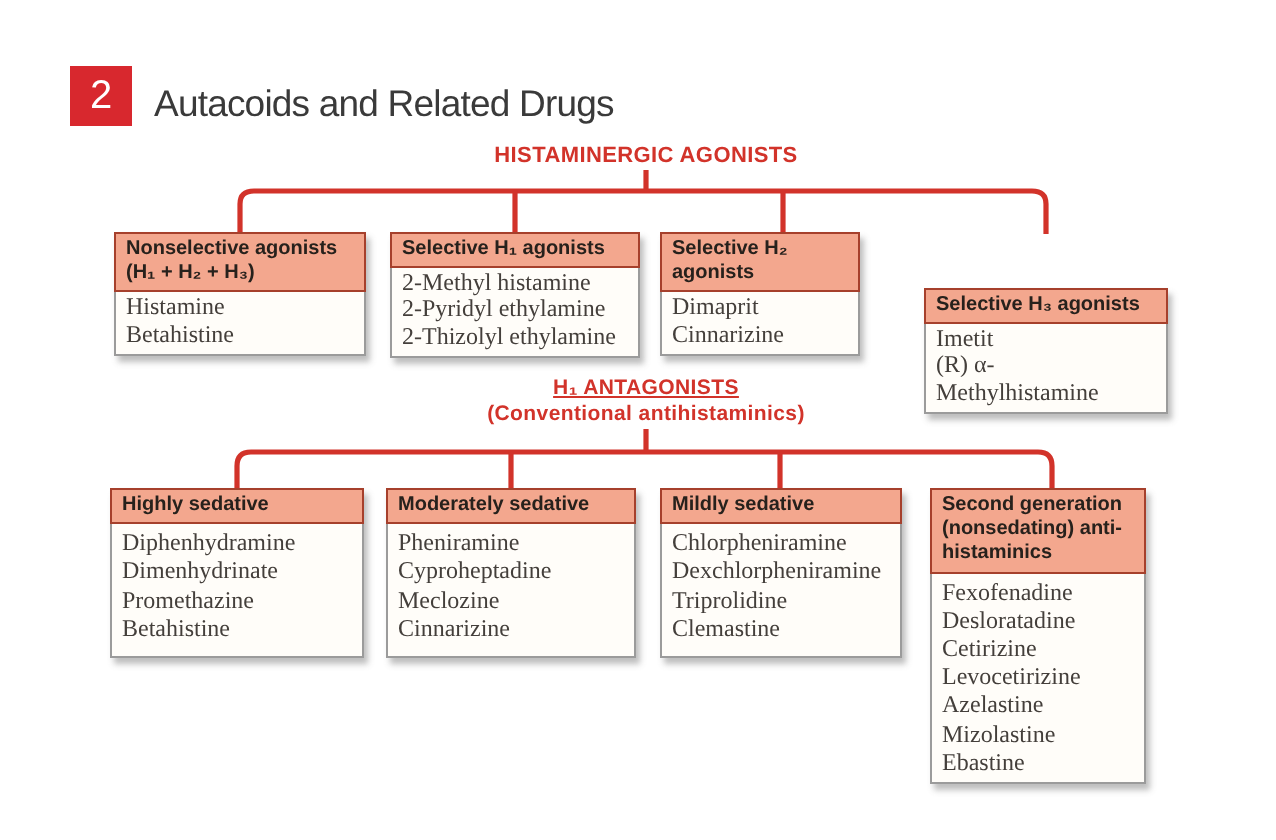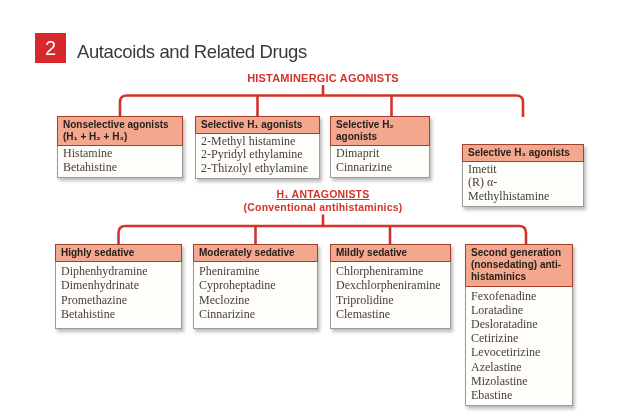--- a/index.html
+++ b/index.html
@@ -151,21 +151,20 @@
         <div>Meclozine</div>
         <div>Cinnarizine</div>
       </div>
   </div>
   <div class="dbox row2" style="left:465px;width:108px;">
     <div class="hd">Second generation
 (nonsedating) anti-
 histaminics</div>
     <div class="bd">
         <div>Fexofenadine</div>
-        <div>Loratadine</div>
         <div>Desloratadine</div>
         <div>Cetirizine</div>
         <div>Levocetirizine</div>
         <div>Azelastine</div>
         <div>Mizolastine</div>
         <div>Ebastine</div>
       </div>
   </div>
 
 </div>

